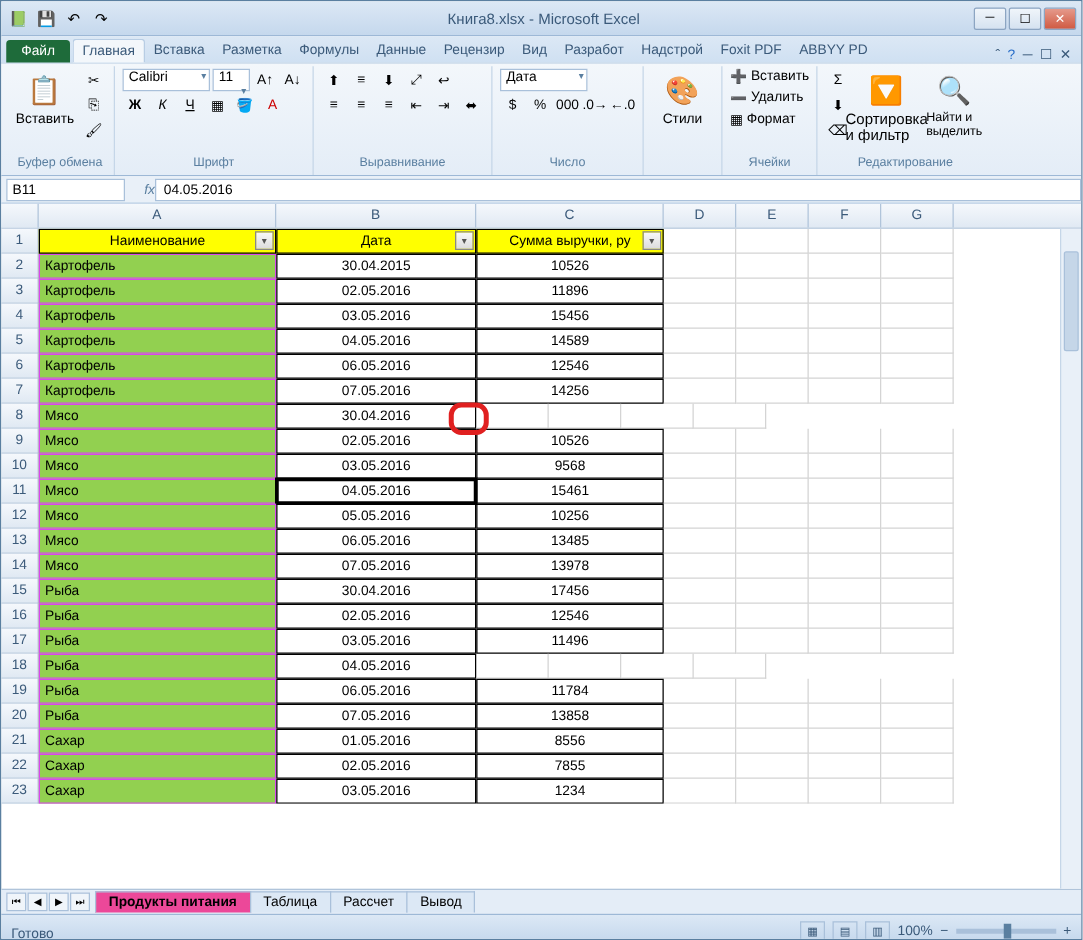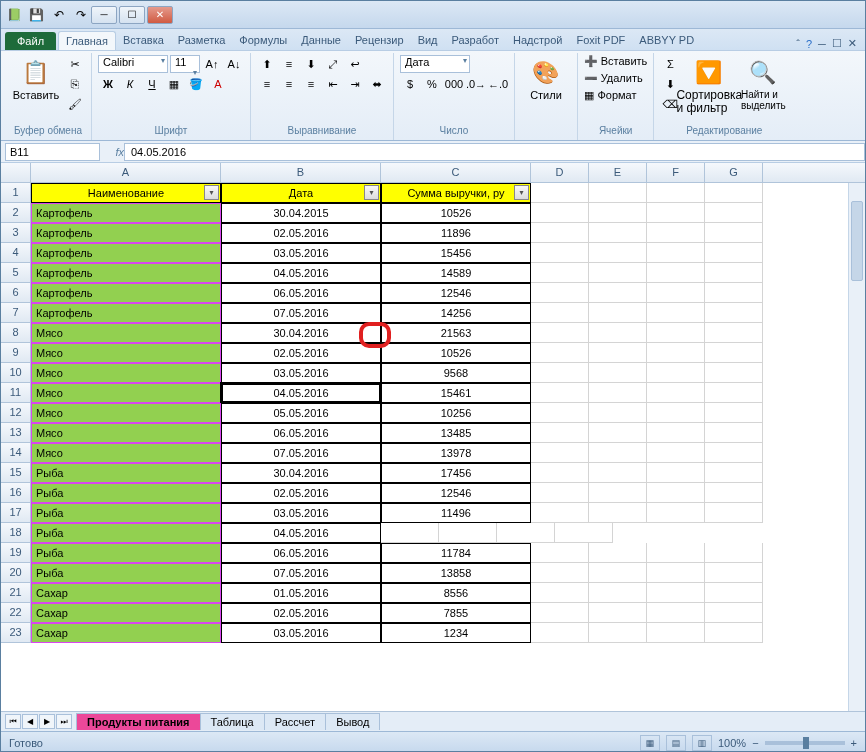--- a/index.html
+++ b/index.html
@@ -59,38 +59,39 @@
     
     .highlight-circle { position: absolute; left: 358px; top: 159px; width: 32px; height: 26px; border: 4px solid #e02020; border-radius: 10px; z-index: 100; pointer-events: none; }
     
     .sheet-tabs { height: 20px; background: #e4edf7; display: flex; align-items: center; border-top: 1px solid #b0c4da; padding-left: 4px; font-size: 11px; }
     .nav-btns { display: flex; gap: 1px; margin-right: 4px; }
     .nav-btn { width: 16px; height: 15px; border: 1px solid #a9c0da; display: flex; align-items: center; justify-content: center; cursor: pointer; font-size: 8px; background: #f0f5fa; }
     .sheet-tab { padding: 2px 10px; background: #fff; border: 1px solid #a9c0da; border-bottom: none; cursor: pointer; margin-right: -1px; }
     .sheet-tab.active { font-weight: bold; background: #ec4899; }
     .sheet-tab:not(.active) { background: #dce8f5; }
     
-    .statusbar { height: 22px; background: linear-gradient(#dce8f5,#c5d8ed); display: flex; align-items: center; padding: 0 8px; font-size: 11px; color: #3b5a7a; border-top: 1px solid #9db8d6; }
+    .statusbar { height: 22px; background: linear-gradient(#dce8f5,#c5d8ed); display: flex; align-items: flex-end; padding: 0 8px; font-size: 11px; color: #3b5a7a; border-top: 1px solid #9db8d6; }
     .status-right { margin-left: auto; display: flex; align-items: center; gap: 6px; }
     .view-btn { width: 20px; height: 16px; border: 1px solid #a9c0da; cursor: pointer; display: flex; align-items: center; justify-content: center; font-size: 9px; }
     .zoom-slider { width: 80px; height: 4px; background: #a9c0da; position: relative; }
     .zoom-thumb { position: absolute; left: 38px; top: -4px; width: 6px; height: 12px; background: #5a7fa0; }
     .vscroll { position: absolute; right: 0; top: 20px; width: 17px; bottom: 0; background: #e9f0f8; border-left: 1px solid #c5d6e8; }
     .vscroll-thumb { position: absolute; top: 18px; left: 2px; right: 2px; height: 80px; background: #c5d6e8; border: 1px solid #a9c0da; border-radius: 2px; }
   </style>
 </head>
 <body>
 
 <div class="titlebar">
   <div class="qat">
     <span class="qat-icon">📗</span>
     <span class="qat-icon">💾</span>
     <span class="qat-icon">↶</span>
     <span class="qat-icon">↷</span>
   </div>
+  <div class="title">Книга8.xlsx - Microsoft Excel</div>
   <div class="win-controls">
     <div class="win-btn">─</div>
     <div class="win-btn">☐</div>
     <div class="win-btn close">✕</div>
   </div>
 </div>
 
 <div class="ribbon-tabs">
   <div class="file-tab">Файл</div>
   <div id="rtabs" style="display: flex;">
@@ -336,21 +337,20 @@
         <div class="cell C data-bc">14256</div>
         <div class="cell D"></div>
         <div class="cell E"></div>
         <div class="cell F"></div>
         <div class="cell G"></div>
       </div>
       <div class="row">
         <div class="row-h">8</div>
         <div class="cell A data-a">Мясо</div>
         <div class="cell B data-bc">30.04.2016</div>
-        <div class="cell C data-bc">21563</div>
         <div class="cell D"></div>
         <div class="cell E"></div>
         <div class="cell F"></div>
         <div class="cell G"></div>
       </div>
       <div class="row">
         <div class="row-h">9</div>
         <div class="cell A data-a">Мясо</div>
         <div class="cell B data-bc">02.05.2016</div>
         <div class="cell C data-bc">10526</div>

